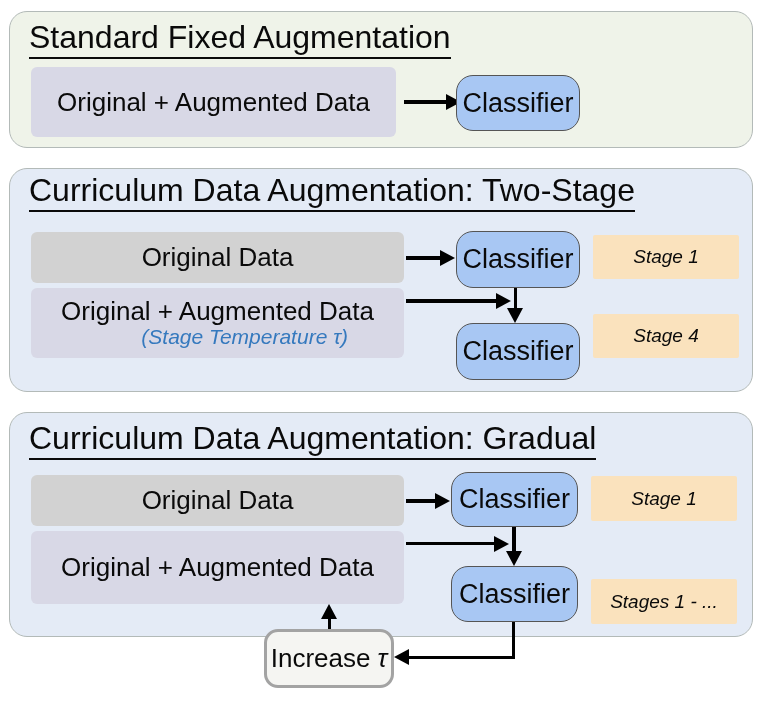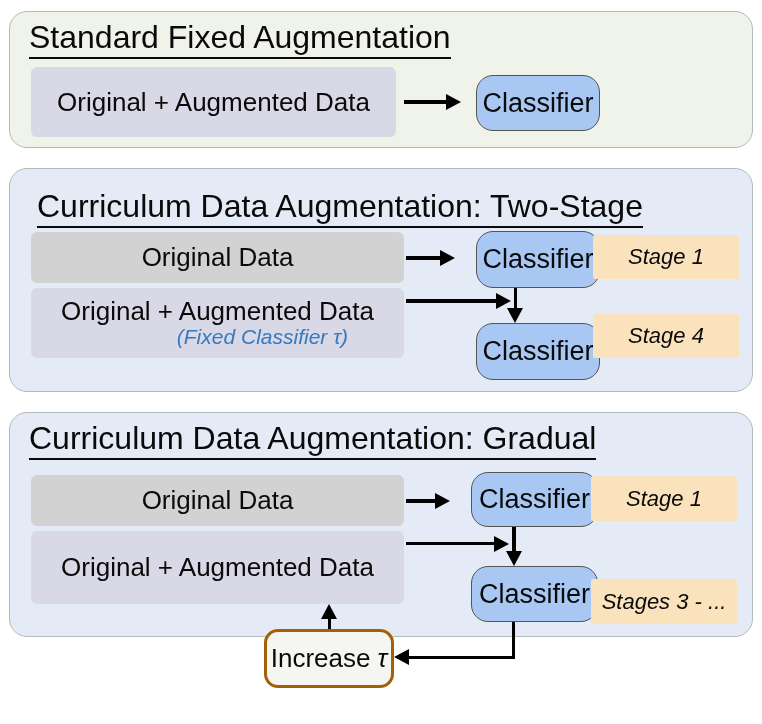--- a/index.html
+++ b/index.html
@@ -27,27 +27,27 @@
   .panel-title{position:absolute;font-size:32px;font-weight:400;line-height:1.1;white-space:nowrap;}
   .panel-title span{border-bottom:2.5px solid #0a0a0a;padding-bottom:2px;}
 
   .databox{position:absolute;display:flex;flex-direction:column;align-items:center;justify-content:center;border-radius:6px;}
   .databox .main-label{font-size:26px;line-height:1.1;}
   .databox .note-label{font-size:21px;font-style:italic;color:var(--note-blue);line-height:1.15;align-self:flex-end;padding-right:56px;}
   .bg-gray{background:var(--gray-box);}
   .bg-lavender{background:var(--lavender-box);}
 
   .classifier{position:absolute;display:flex;align-items:center;justify-content:center;
-    background:var(--classifier-fill);border:1.5px solid var(--classifier-border);border-radius:17px;font-size:27px;margin-left:20px;}
+    background:var(--classifier-fill);border:1.5px solid var(--classifier-border);border-radius:17px;font-size:27px;}
 
   .stage{position:absolute;display:flex;align-items:center;justify-content:center;
-    background:var(--stage-box);border-radius:2px;font-size:22px;font-style:italic;}
+    background:var(--stage-box);border-radius:2px;font-size:19px;font-style:italic;}
 
   .increase{position:absolute;display:flex;align-items:center;justify-content:center;
-    background:var(--increase-fill);border:3px solid #a16207;border-radius:14px;font-size:26px;}
+    background:var(--increase-fill);border:3px solid #a3a3a3;border-radius:14px;font-size:26px;}
   .increase .tau{font-style:italic;margin-left:7px;}
 
   .hline{position:absolute;height:3.5px;background:var(--arrow-black);}
   .vline{position:absolute;width:3.5px;background:var(--arrow-black);}
   .ah{position:absolute;width:0;height:0;}
   .ah-right{border-top:8px solid transparent;border-bottom:8px solid transparent;border-left:15px solid var(--arrow-black);}
   .ah-left{border-top:8px solid transparent;border-bottom:8px solid transparent;border-right:15px solid var(--arrow-black);}
   .ah-down{border-left:8px solid transparent;border-right:8px solid transparent;border-top:15px solid var(--arrow-black);}
   .ah-up{border-left:8px solid transparent;border-right:8px solid transparent;border-bottom:15px solid var(--arrow-black);}
 </style>
@@ -67,42 +67,42 @@
       <span class="hline" style="left:394px;top:88px;width:44px;"></span>
       <span class="ah ah-right" style="left:436px;top:82px;"></span>
     </div>
 
     <div class="classifier" style="left:446px;top:63px;width:124px;height:56px;">
       <span>Classifier</span>
     </div>
   </section>
 
   <section class="panel panel-blue" style="top:168px;height:224px;">
-    <h2 class="panel-title" style="left:19px;top:20px;margin-left:8px;"><span>Curriculum Data Augmentation: Two-Stage</span></h2>
+    <h2 class="panel-title" style="left:19px;top:4px;"><span>Curriculum Data Augmentation: Two-Stage</span></h2>
 
     <div class="databox bg-gray" style="left:21px;top:63px;width:373px;height:51px;">
       <span class="main-label">Original Data</span>
     </div>
 
     <div>
       <span class="hline" style="left:396px;top:87px;width:36px;"></span>
       <span class="ah ah-right" style="left:430px;top:81px;"></span>
     </div>
 
     <div class="classifier" style="left:446px;top:62px;width:124px;height:57px;">
       <span>Classifier</span>
     </div>
 
     <div class="stage" style="left:583px;top:66px;width:146px;height:44px;">
       <span>Stage 1</span>
     </div>
 
     <div class="databox bg-lavender" style="left:21px;top:119px;width:373px;height:70px;">
       <span class="main-label">Original + Augmented Data</span>
-      <span class="note-label">(Fixed Classifier τ)</span>
+      <span class="note-label">(Stage Temperature τ)</span>
     </div>
 
     <div>
       <span class="hline" style="left:396px;top:130px;width:92px;"></span>
       <span class="ah ah-right" style="left:486px;top:124px;"></span>
     </div>
 
     <div>
       <span class="vline" style="left:503.5px;top:119px;height:22px;"></span>
       <span class="ah ah-down" style="left:497px;top:139px;"></span>
@@ -149,21 +149,21 @@
     <div>
       <span class="vline" style="left:502px;top:114px;height:24px;"></span>
       <span class="ah ah-down" style="left:495.5px;top:138px;"></span>
     </div>
 
     <div class="classifier" style="left:441px;top:153px;width:127px;height:56px;">
       <span>Classifier</span>
     </div>
 
     <div class="stage" style="left:581px;top:166px;width:146px;height:45px;">
-      <span>Stages 3 - ...</span>
+      <span>Stages 1 - ...</span>
     </div>
 
     <div class="increase" style="left:254px;top:216px;width:130px;height:59px;">
       <span>Increase</span>
       <span class="tau">τ</span>
     </div>
 
     <div>
       <span class="vline" style="left:317.5px;top:204px;height:12px;"></span>
       <span class="ah ah-up" style="left:311px;top:191px;"></span>

